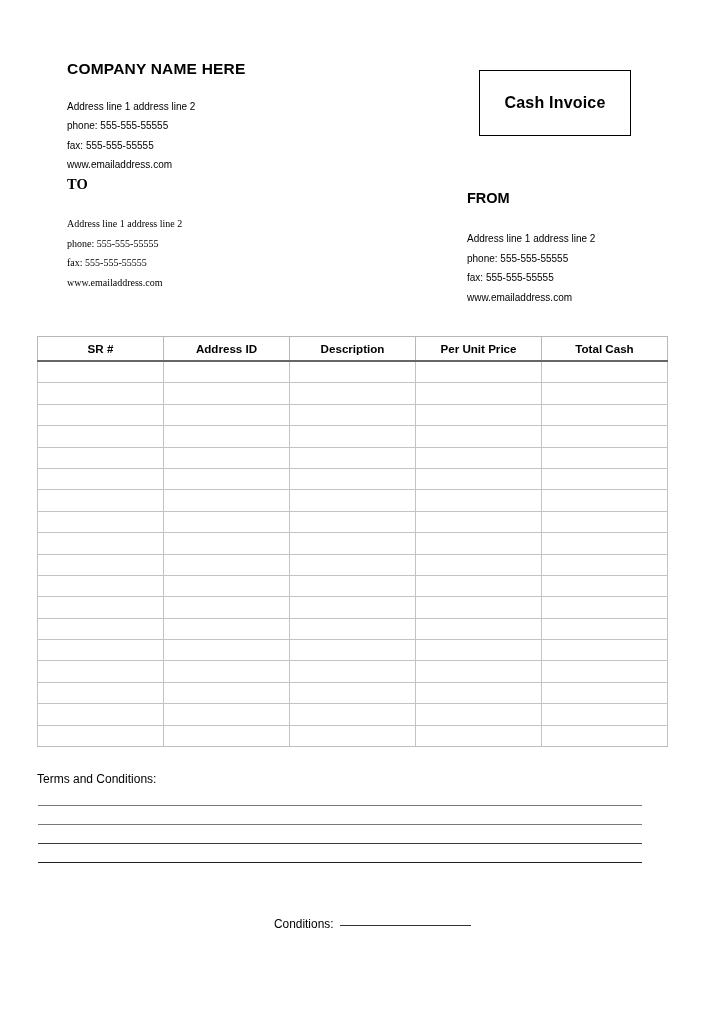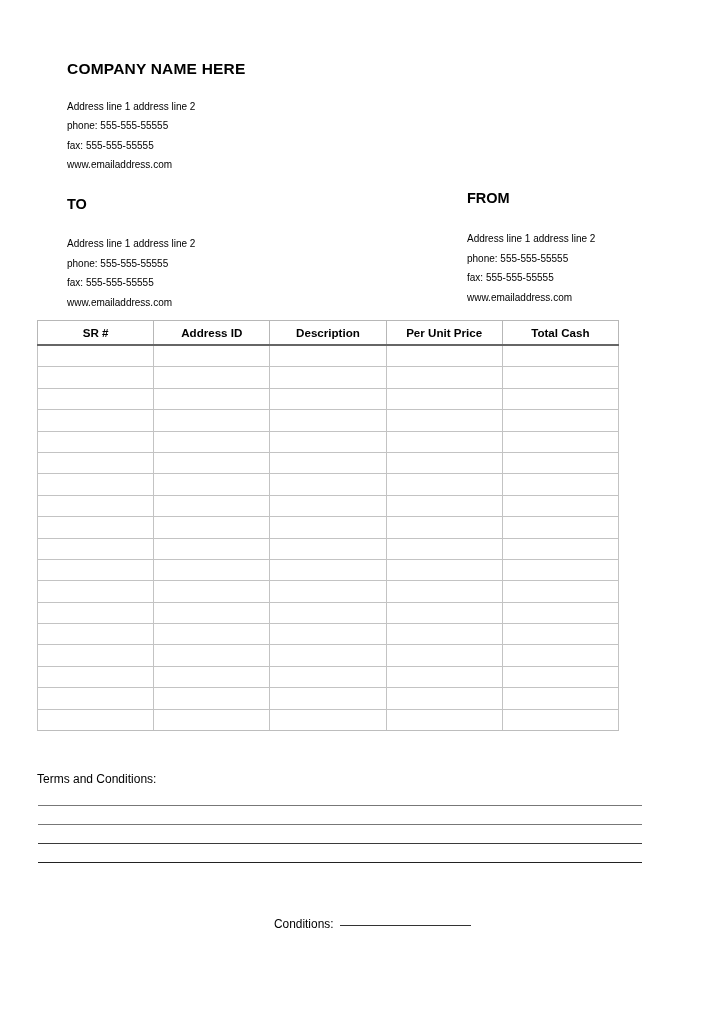--- a/index.html
+++ b/index.html
@@ -61,38 +61,38 @@
     font-size: 16px;
     font-weight: bold;
     letter-spacing: 0.2px;
   }
 
   
   .party {
     position: absolute;
     width: 330px;
   }
-  .party.to   { left: 67px;  top: 196px; }
+  .party.to   { left: 67px;  top: 176px; font-family: Liberation Serif, serif; }
   .party.from { left: 467px; top: 190px; }
 
   .party-title {
     font-size: 14.5px;
     font-weight: bold;
     margin: 0;
     line-height: 1.2;
   }
   .party.to .party-lines   { margin-top: 21px; }
   .party.from .party-lines { margin-top: 22px; }
 
   
   .items-table {
     position: absolute;
     left: 37px;
-    top: 320px;
-    width: 582px;
+    top: 336px;
+    width: 631px;
     border-collapse: collapse;
     table-layout: fixed;
   }
   .items-table col { width: 20%; }
   .items-table th {
     height: 23px;
     font-size: 11.6px;
     font-weight: bold;
     text-align: center;
     vertical-align: middle;
@@ -157,20 +157,23 @@
 <div class="page">
 
   <div class="company-block">
     <h1 class="company-name">COMPANY NAME HERE</h1>
     <p class="addr-line">Address line 1 address line 2</p>
     <p class="addr-line">phone: 555-555-55555</p>
     <p class="addr-line">fax: 555-555-55555</p>
     <p class="addr-line">www.emailaddress.com</p>
   </div>
 
+  <div class="invoice-box">
+    <span class="invoice-box-title">Cash Invoice</span>
+  </div>
 
   <div class="party to">
     <h2 class="party-title">TO</h2>
     <div class="party-lines">
       <p class="addr-line">Address line 1 address line 2</p>
       <p class="addr-line">phone: 555-555-55555</p>
       <p class="addr-line">fax: 555-555-55555</p>
       <p class="addr-line">www.emailaddress.com</p>
     </div>
   </div>

